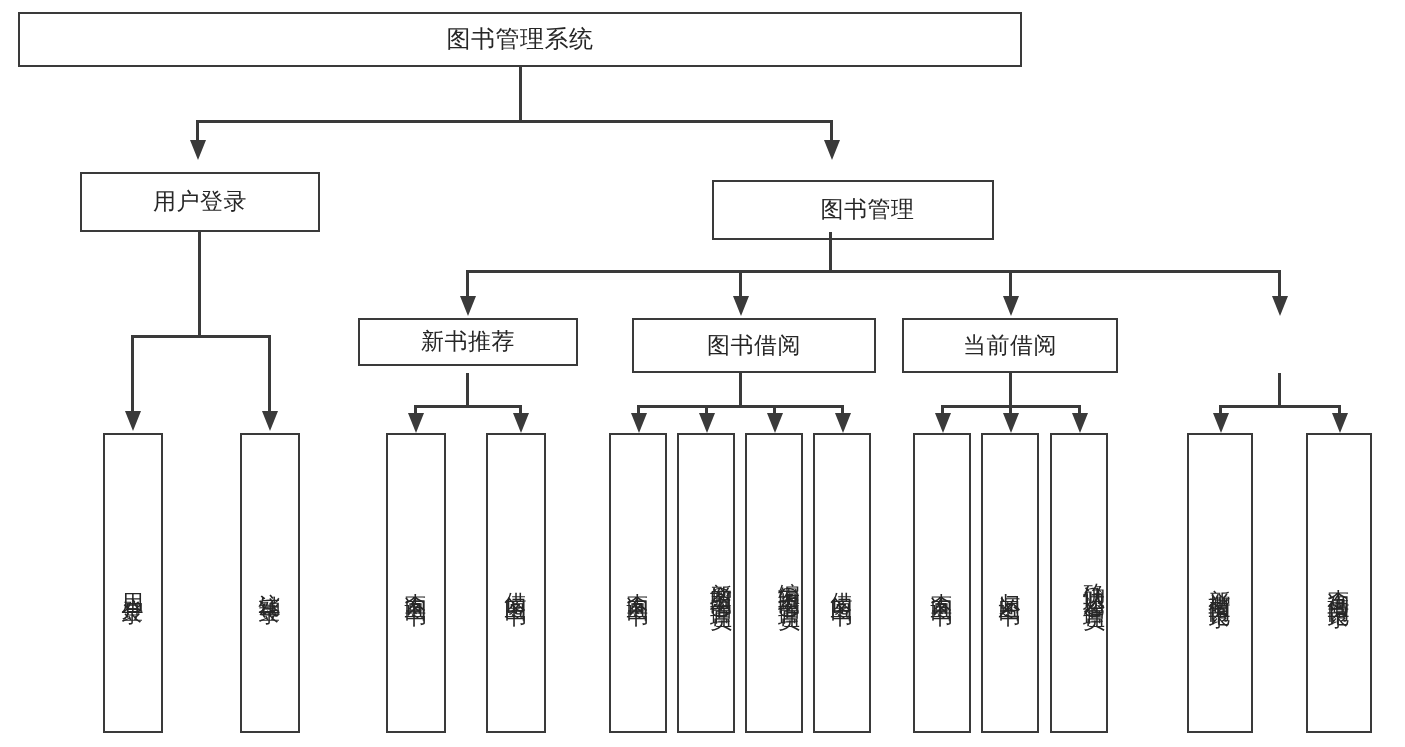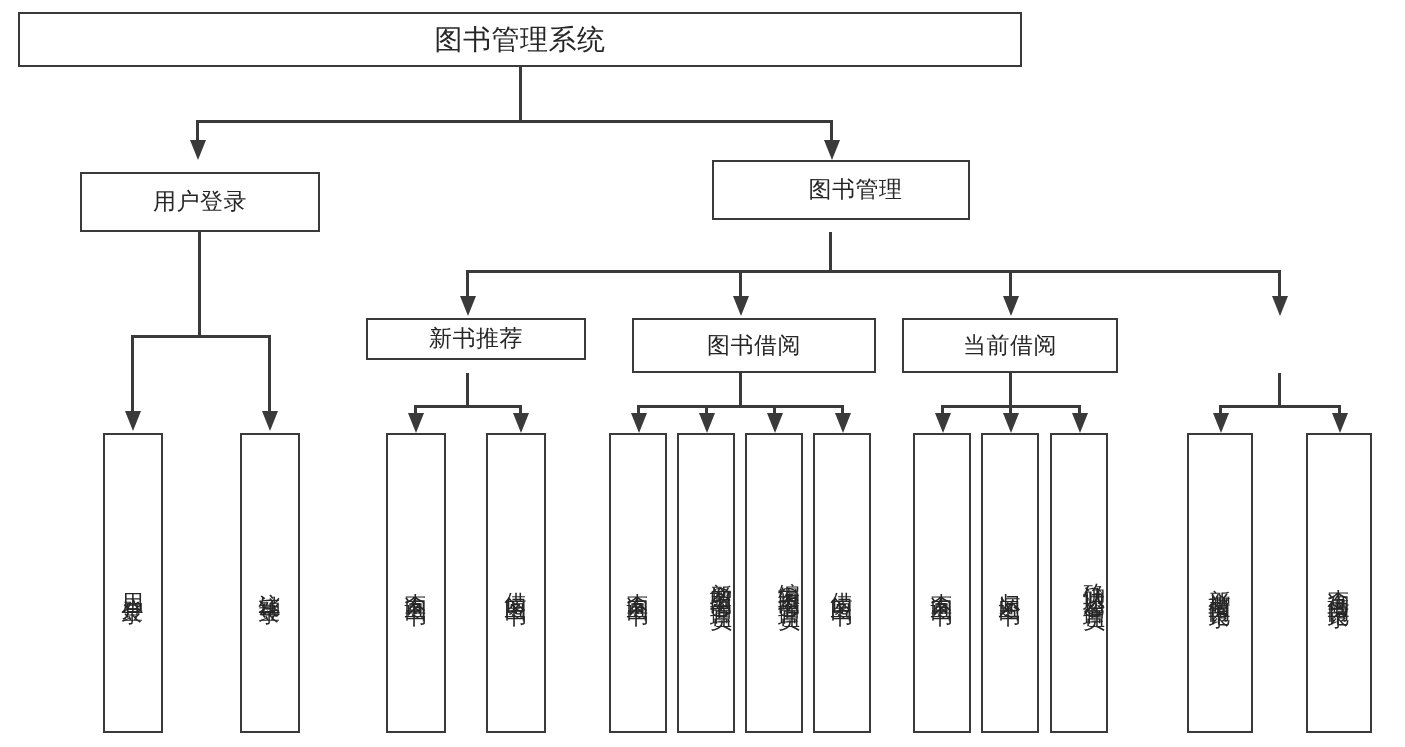--- a/index.html
+++ b/index.html
@@ -27,21 +27,21 @@
     align-items: center;
     justify-content: center;
     text-align: center;
   }
   .node-h {
     font-size: 23px;
     line-height: 1.2;
     letter-spacing: 0.5px;
   }
   .node-root {
-    font-size: 28px;
+    font-size: 24px;
   }
   .node-v {
     writing-mode: vertical-rl;
     text-orientation: upright;
     font-size: 22px;
     letter-spacing: 4px;
     line-height: 1.05;
     padding-top: 6px;
     padding-bottom: 6px;
   }
@@ -81,41 +81,41 @@
   <div class="conn conn-v" style="left:519px; top:67px; width:3px; height:55px;"></div>
 
   <div class="conn conn-h" style="left:196px; top:120px; width:637px; height:3px;"></div>
 
   <div class="conn conn-v" style="left:196px; top:120px; width:3px; height:22px;"></div>
   <div class="arrow" style="left:190px; top:140px;"></div>
   <div class="conn conn-v" style="left:830px; top:120px; width:3px; height:22px;"></div>
   <div class="arrow" style="left:824px; top:140px;"></div>
 
   <div class="node node-h" style="left:80px; top:172px; width:240px; height:60px;">用户登录</div>
-  <div class="node node-h" style="left:712px; top:160px; width:258px; height:60px;padding-left:29px;">图书管理</div>
+  <div class="node node-h" style="left:712px; top:180px; width:282px; height:60px;padding-left:29px;">图书管理</div>
 
   <div class="conn conn-v" style="left:198px; top:232px; width:3px; height:105px;"></div>
   <div class="conn conn-h" style="left:131px; top:335px; width:140px; height:3px;"></div>
   <div class="conn conn-v" style="left:131px; top:335px; width:3px; height:78px;"></div>
   <div class="arrow" style="left:125px; top:411px;"></div>
   <div class="conn conn-v" style="left:268px; top:335px; width:3px; height:78px;"></div>
   <div class="arrow" style="left:262px; top:411px;"></div>
 
   <div class="conn conn-v" style="left:829px; top:232px; width:3px; height:40px;"></div>
   <div class="conn conn-h" style="left:466px; top:270px; width:812px; height:3px;"></div>
   <div class="conn conn-v" style="left:466px; top:270px; width:3px; height:28px;"></div>
   <div class="arrow" style="left:460px; top:296px;"></div>
   <div class="conn conn-v" style="left:739px; top:270px; width:3px; height:28px;"></div>
   <div class="arrow" style="left:733px; top:296px;"></div>
   <div class="conn conn-v" style="left:1009px; top:270px; width:3px; height:28px;"></div>
   <div class="arrow" style="left:1003px; top:296px;"></div>
   <div class="conn conn-v" style="left:1278px; top:270px; width:3px; height:28px;"></div>
   <div class="arrow" style="left:1272px; top:296px;"></div>
 
-  <div class="node node-h" style="left:358px; top:318px; width:220px; height:42px;margin-left:8px;">新书推荐</div>
+  <div class="node node-h" style="left:358px; top:318px; width:220px; height:48px;">新书推荐</div>
   <div class="node node-h" style="left:632px; top:318px; width:244px; height:55px;">图书借阅</div>
   <div class="node node-h" style="left:902px; top:318px; width:216px; height:55px;font-family:Liberation Serif, serif;">当前借阅</div>
 
   <div class="conn conn-v" style="left:466px; top:373px; width:3px; height:34px;"></div>
   <div class="conn conn-h" style="left:414px; top:405px; width:108px; height:3px;"></div>
   <div class="conn conn-v" style="left:414px; top:405px; width:3px; height:10px;"></div>
   <div class="arrow" style="left:408px; top:413px;"></div>
   <div class="conn conn-v" style="left:519px; top:405px; width:3px; height:10px;"></div>
   <div class="arrow" style="left:513px; top:413px;"></div>
 

